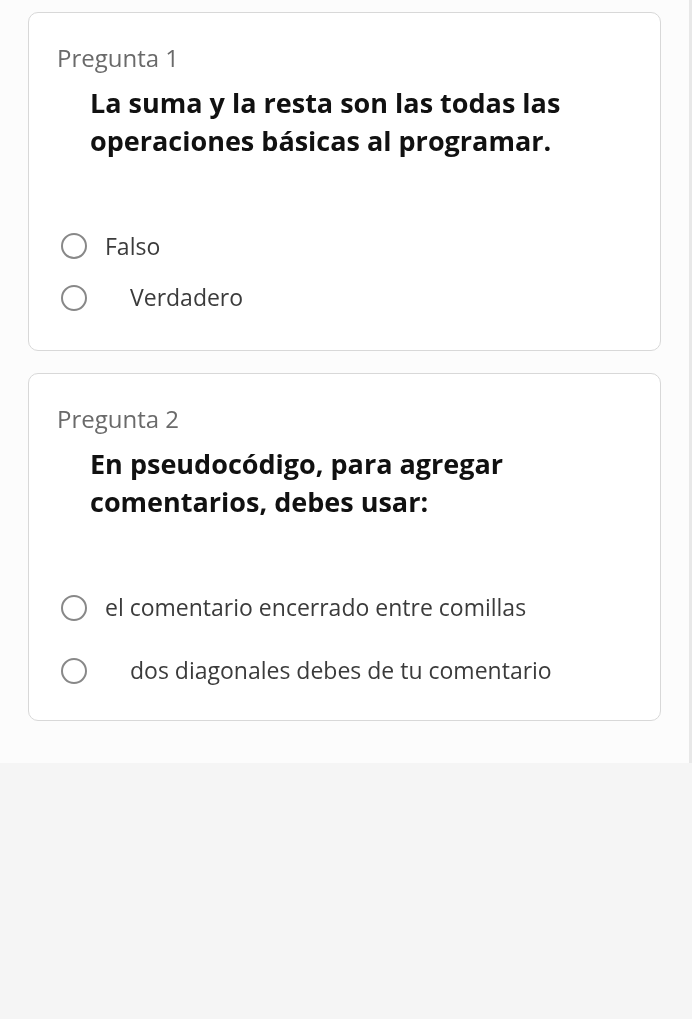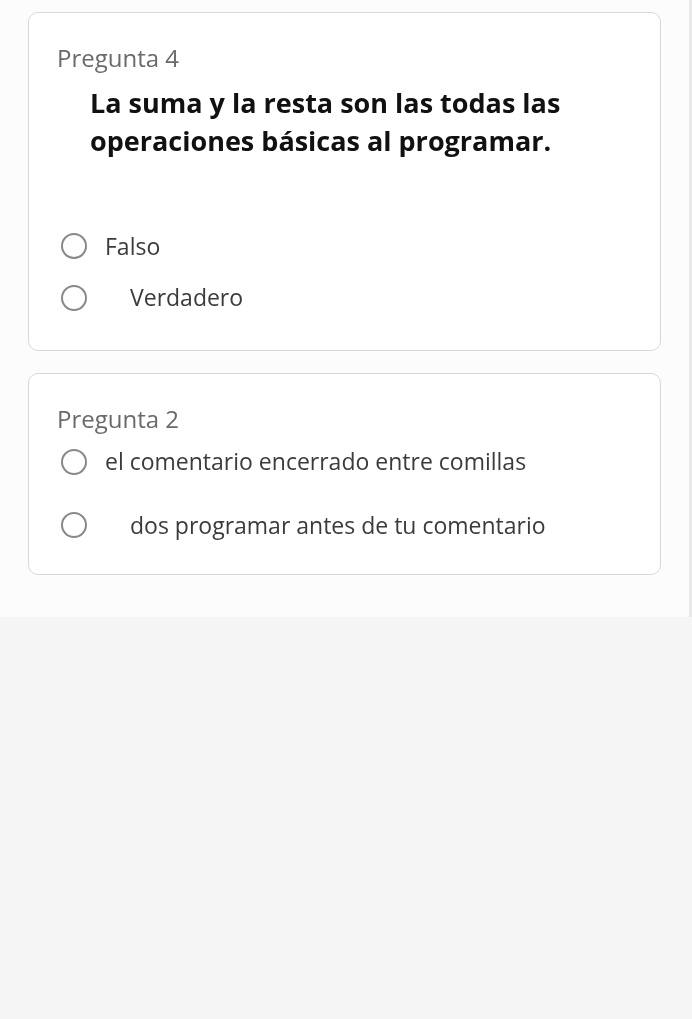--- a/index.html
+++ b/index.html
@@ -75,41 +75,42 @@
   .mc .option:last-child {
     margin-bottom: 0;
   }
 </style>
 </head>
 <body>
 
 <div class="page">
 
   <div class="card">
-    <div class="q-label">Pregunta 4</div>
+    <div class="q-label">Pregunta 1</div>
     <div class="q-text">La suma y la resta son las todas las operaciones básicas al programar.</div>
     <div class="options-block">
       <div class="option">
         <span class="radio"></span>
         <span class="opt-text">Falso</span>
       </div>
       <div class="option">
         <span class="radio"></span>
         <span class="opt-text">Verdadero</span>
       </div>
     </div>
   </div>
 
   <div class="card">
     <div class="q-label">Pregunta 2</div>
+    <div class="q-text">En pseudocódigo, para agregar comentarios, debes usar:</div>
     <div class="options-block mc">
       <div class="option option-mid">
         <span class="radio"></span>
         <span class="opt-text">el comentario encerrado entre comillas</span>
       </div>
       <div class="option option-mid">
         <span class="radio"></span>
-        <span class="opt-text">dos programar antes de tu comentario</span>
+        <span class="opt-text">dos diagonales debes de tu comentario</span>
       </div>
     </div>
   </div>
 
 </div>
 
 </body></html>

